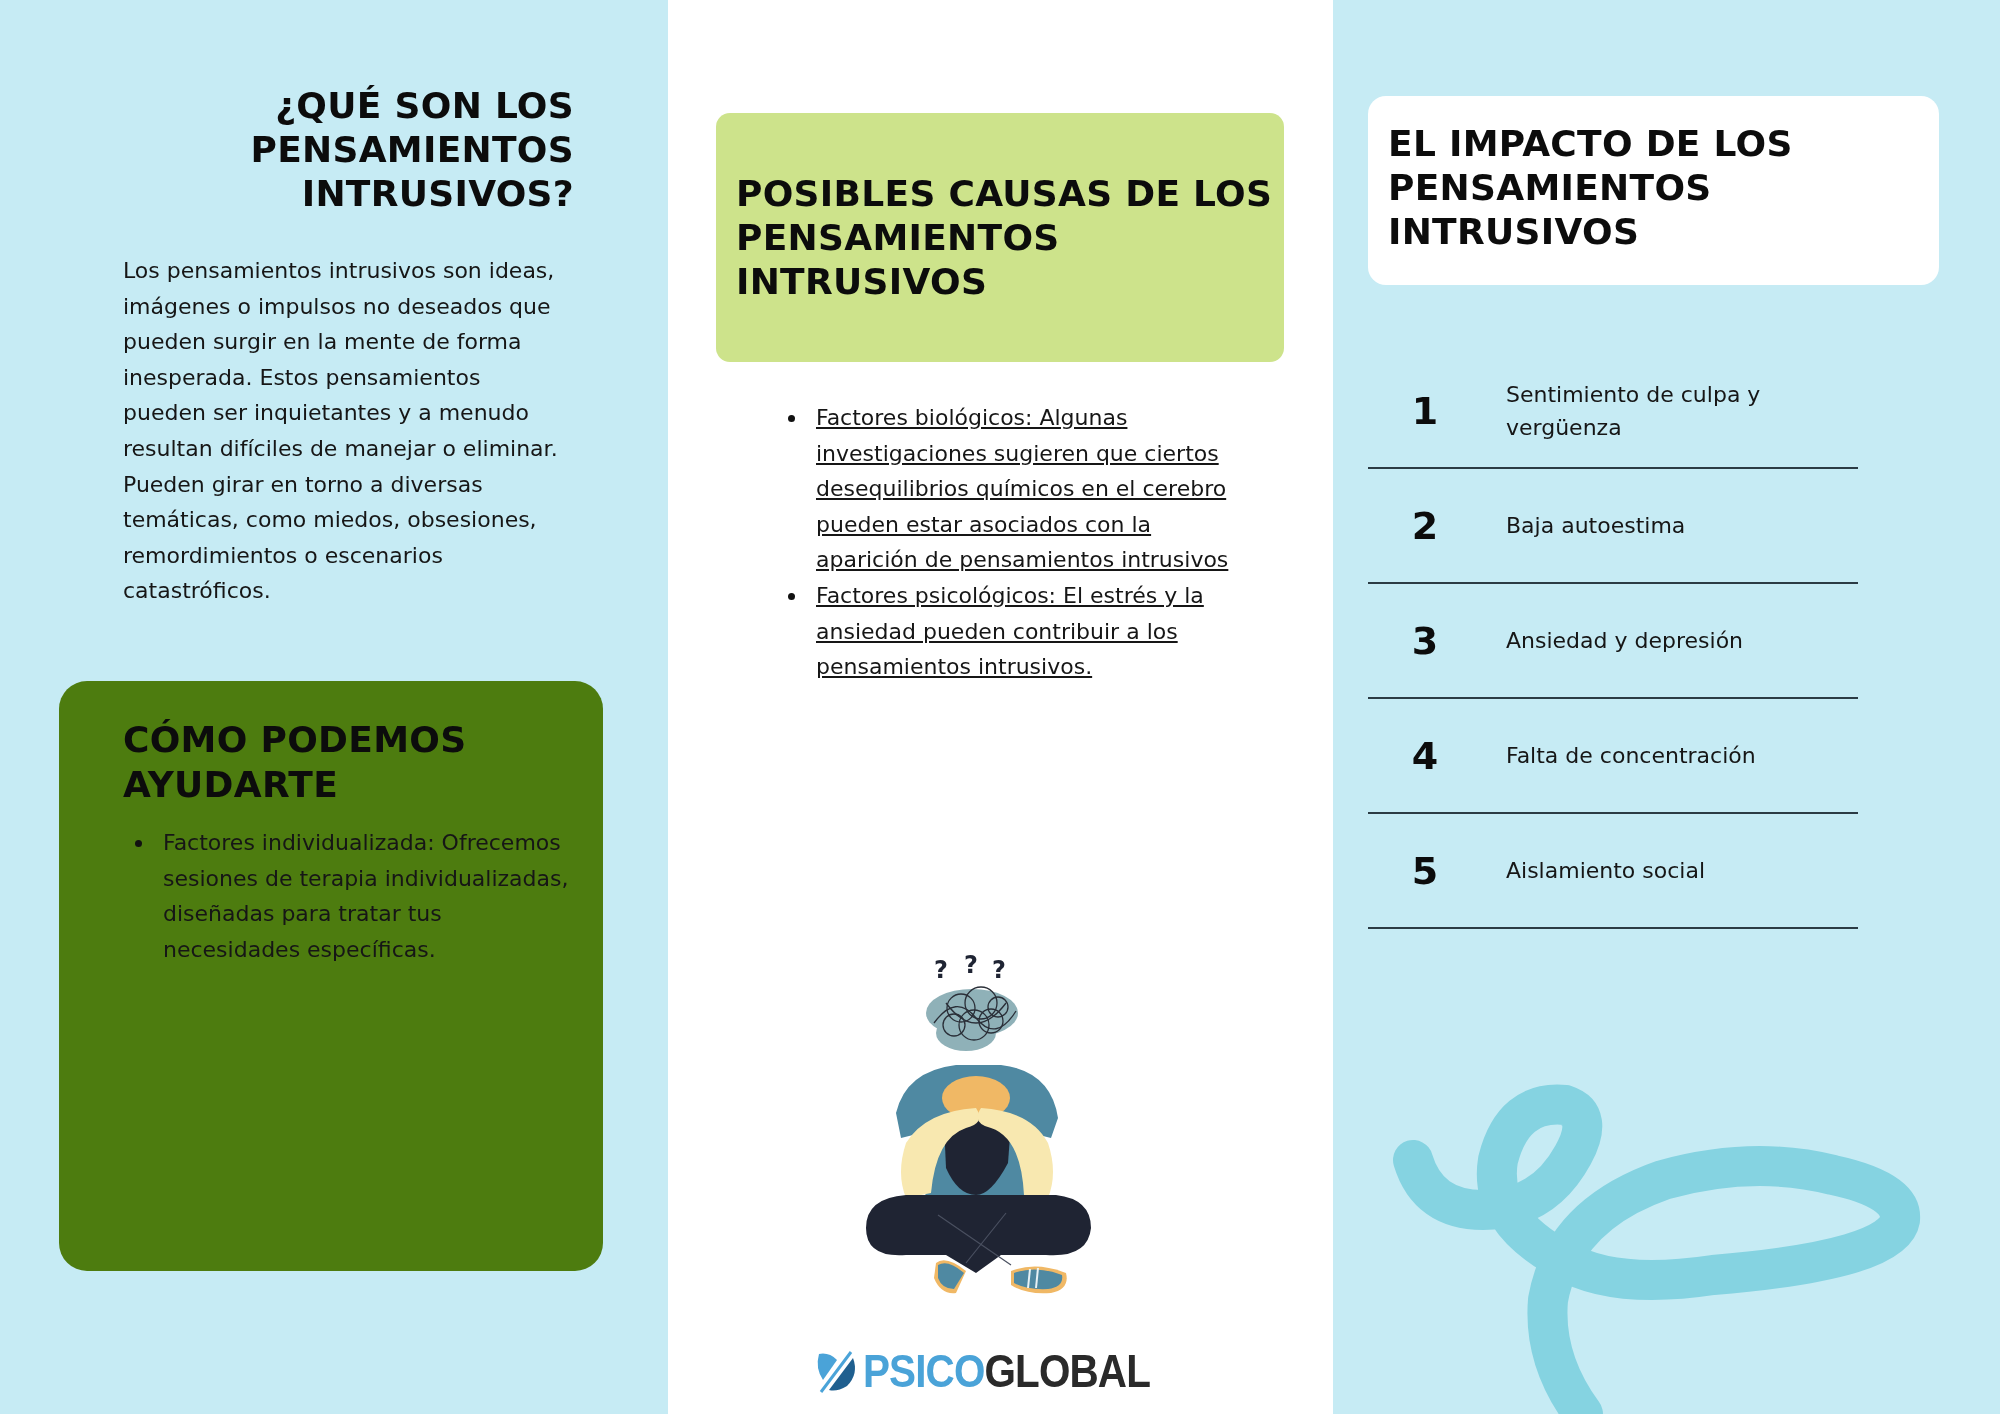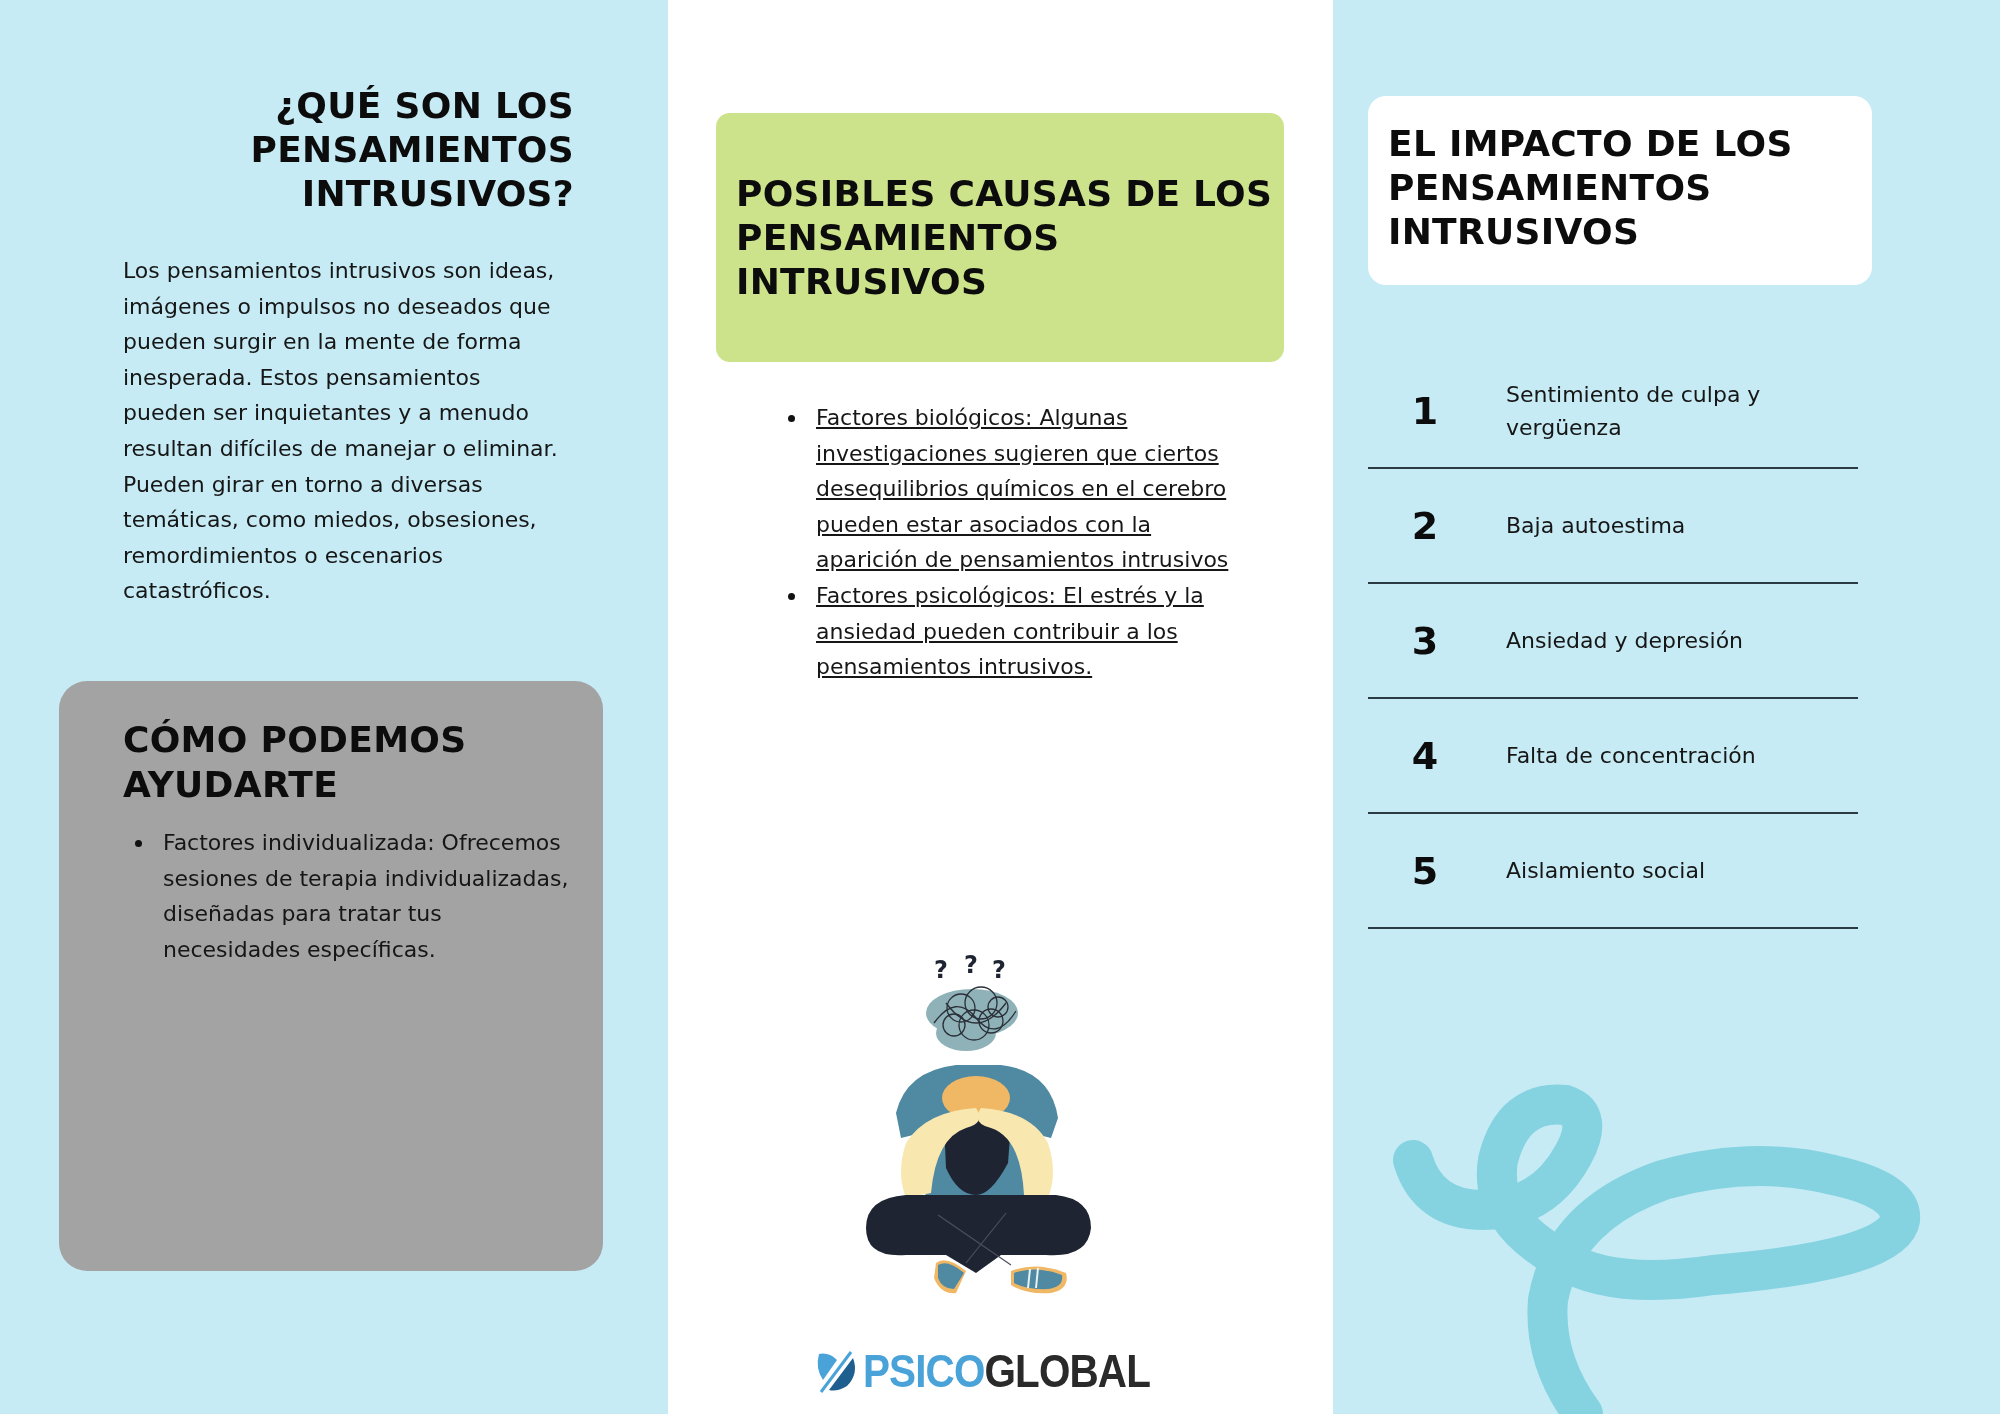--- a/index.html
+++ b/index.html
@@ -27,21 +27,21 @@
     .what-title {
       position: absolute; left: 90px; top: 84px; width: 484px;
       text-align: right; font-size: 36px; line-height: 44px;
     }
     .what-body {
       position: absolute; left: 123px; top: 253px; width: 440px;
       font-size: 22px; line-height: 35.6px; color: #161616;
     }
     .help-card {
       position: absolute; left: 59px; top: 681px; width: 544px; height: 590px;
-      background: #a3a3a3; border-radius: 28px; padding-left: 16px;
+      background: #4d7c0f; border-radius: 28px; padding-left: 16px;
     }
     .help-title {
       position: absolute; left: 64px; top: 36px; width: 440px;
       font-size: 36px; line-height: 45px;
     }
     .bullets { list-style: none; }
     .bullets li { position: relative; }
     .bullets li::before {
       content: ""; position: absolute; width: 7px; height: 7px; border-radius: 50%;
       background: #111; left: -28px; top: 15px;
@@ -74,21 +74,21 @@
     .logo-text {
       font-family: "Liberation Sans", sans-serif; font-weight: bold; font-size: 47px;
       letter-spacing: -1px; transform: scaleX(0.86); transform-origin: left center;
       display: inline-block; line-height: 50px;
     }
     .logo-psico { color: #4aa3d8; }
     .logo-global { color: #2a2a2a; }
 
     
     .impact-card {
-      position: absolute; left: 35px; top: 96px; width: 504px; height: 189px;
+      position: absolute; left: 35px; top: 96px; width: 571px; height: 189px;
       background: #ffffff; border-radius: 18px;
     }
     .impact-title {
       position: absolute; left: 20px; top: 26px; width: 460px;
       font-size: 36px; line-height: 44px;
     }
     .impact-list {
       position: absolute; left: 35px; top: 355px; width: 490px;
     }
     .impact-row {

